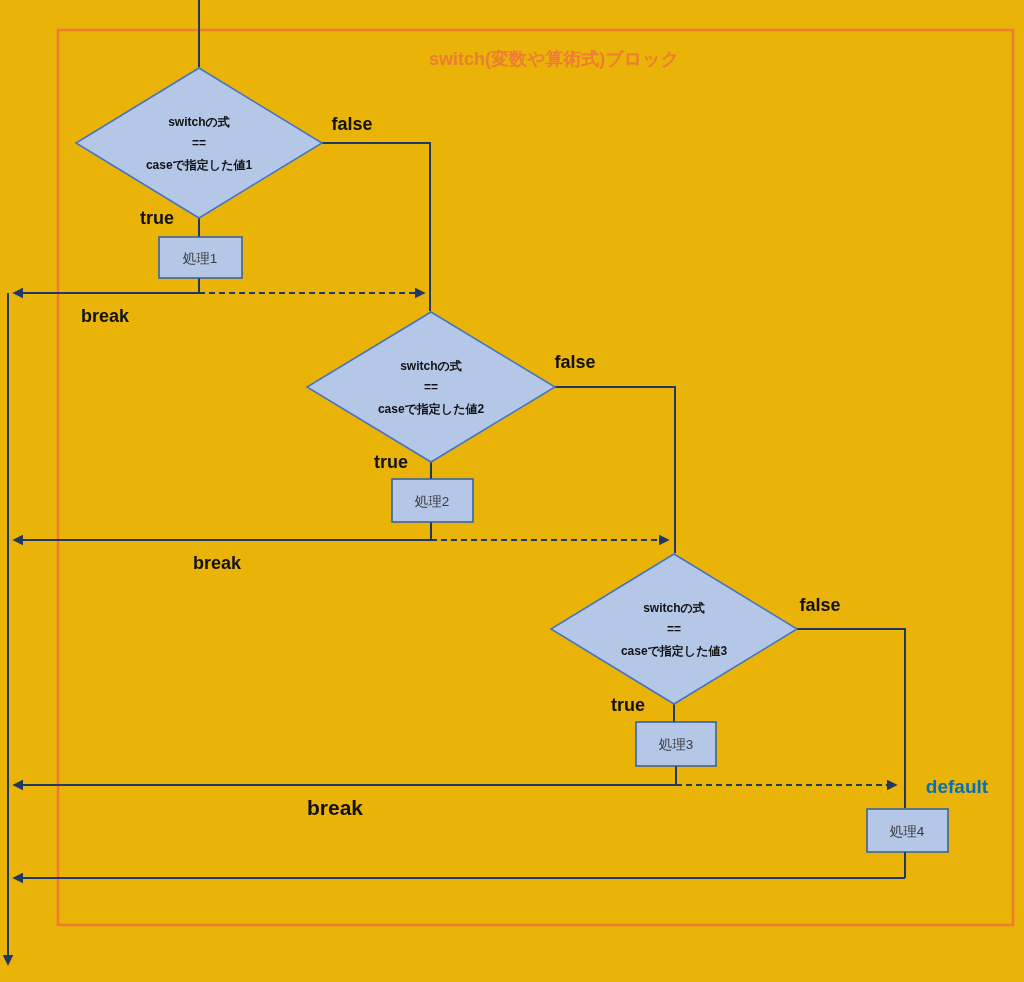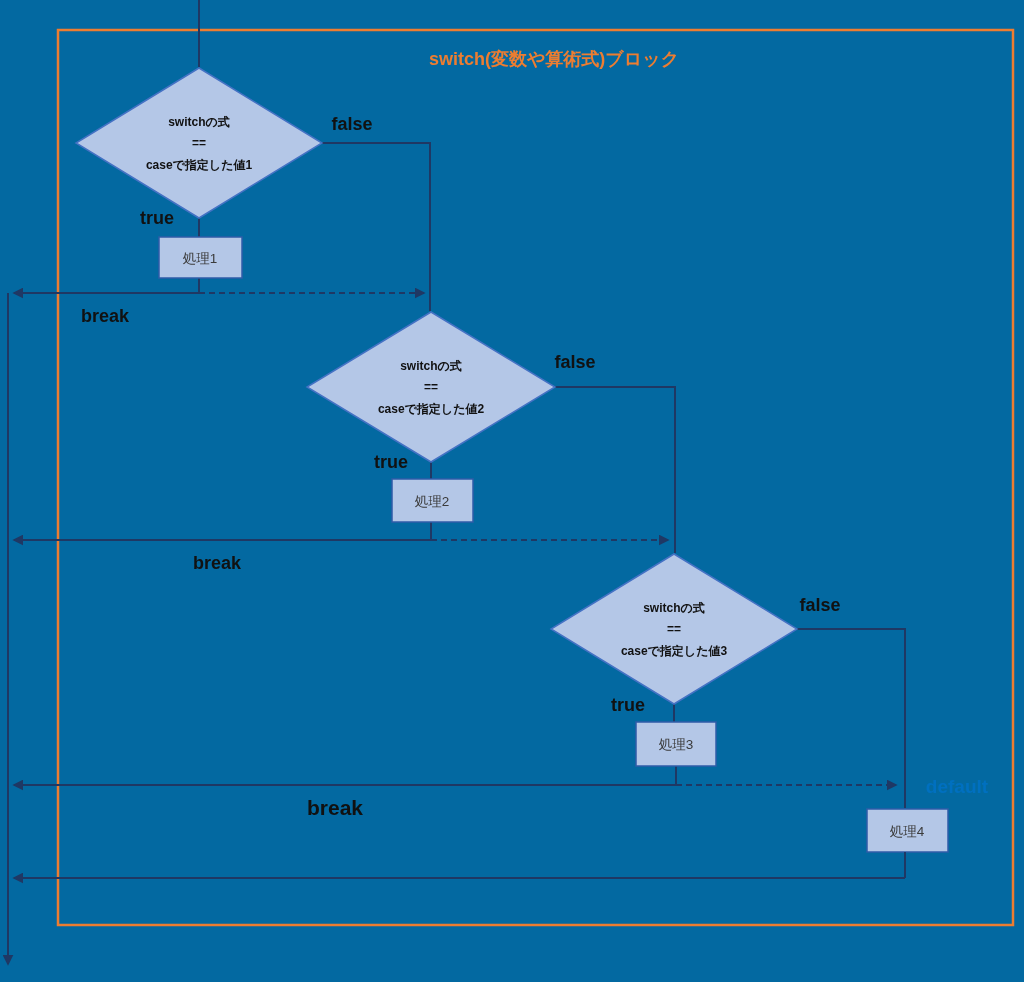--- a/index.html
+++ b/index.html
@@ -1,16 +1,16 @@
 <!DOCTYPE html>
 <html><head>
 <meta charset="utf-8">
 <style>
   html,body{margin:0;padding:0;background:#ffffff;}
-  .canvas{position:relative;width:1024px;height:982px;background:#0369a1;overflow:hidden;}
+  .canvas{position:relative;width:1024px;height:982px;background:#eab308;overflow:hidden;}
   svg{display:block;}
   text{font-family:"Liberation Sans","DejaVu Sans",sans-serif;}
   .connector{stroke:#1F3864;stroke-width:2;fill:none;}
   .dashed{stroke-dasharray:6 4;}
   .frame{fill:none;stroke:#ED7D31;stroke-width:2.5;}
   .shape{fill:#B4C7E7;stroke:#4472C4;stroke-width:1.5;}
   .proc{fill:#B4C7E7;stroke:#2F5CA8;stroke-width:1.5;}
   .dtext{font-size:12px;font-weight:bold;fill:#111111;text-anchor:middle;}
   .ptext{font-size:13.5px;fill:#3b3b3b;text-anchor:middle;}
   .lbl{font-size:18px;font-weight:bold;fill:#111111;text-anchor:middle;}

